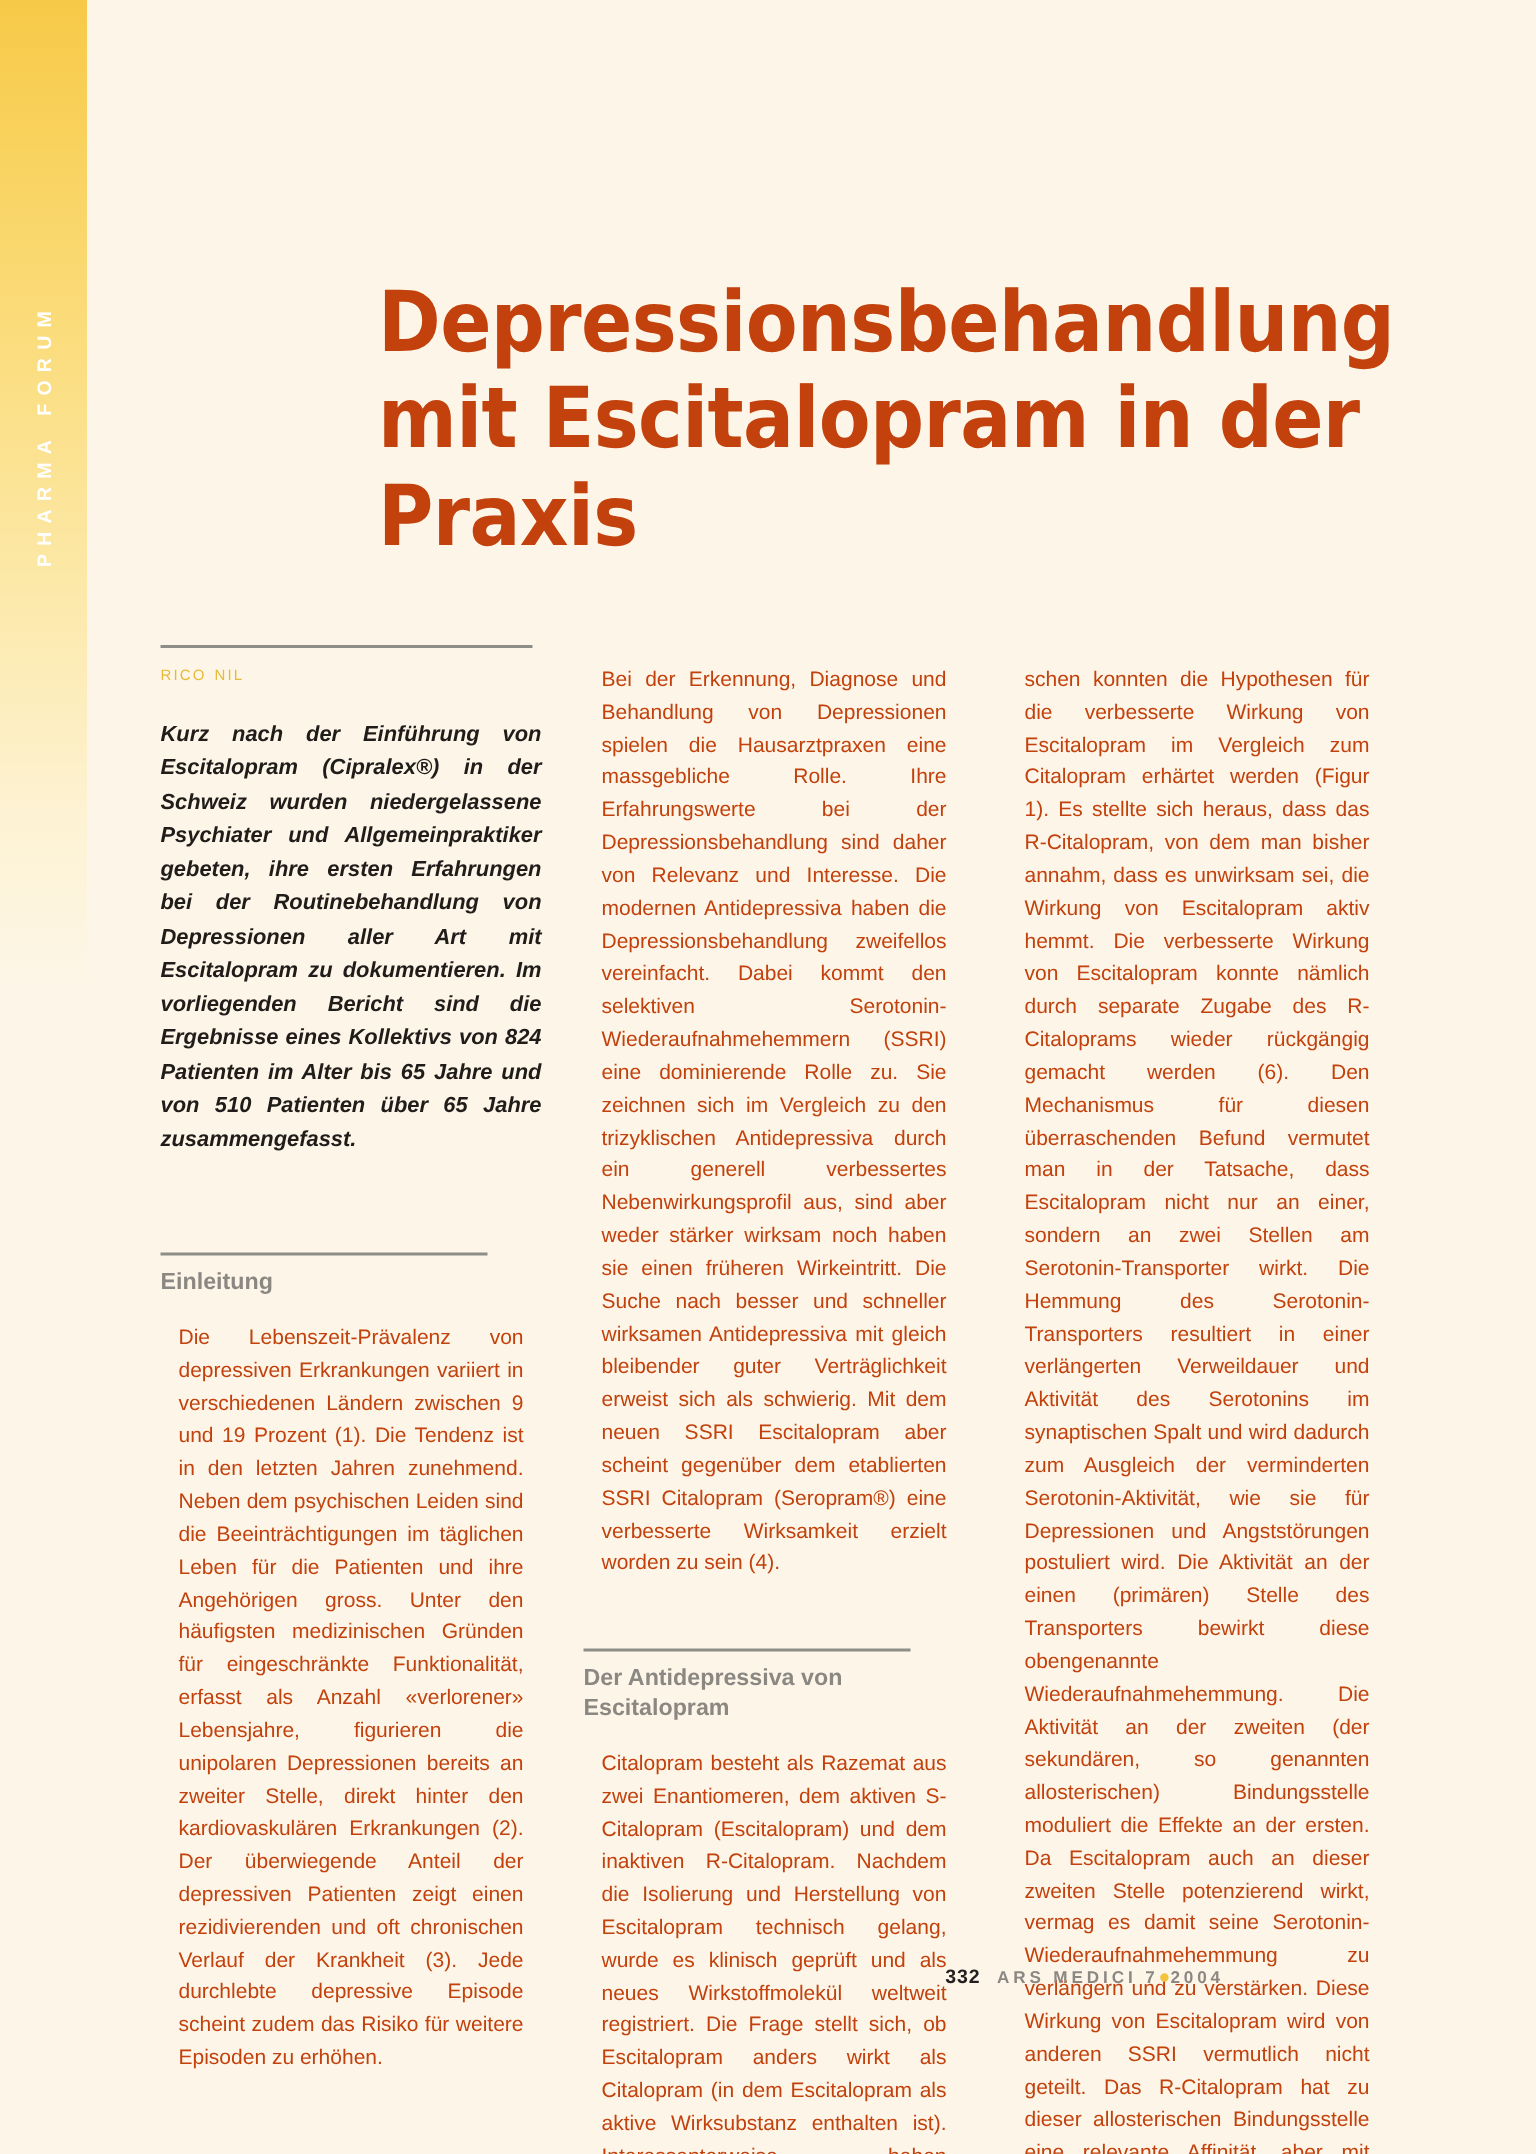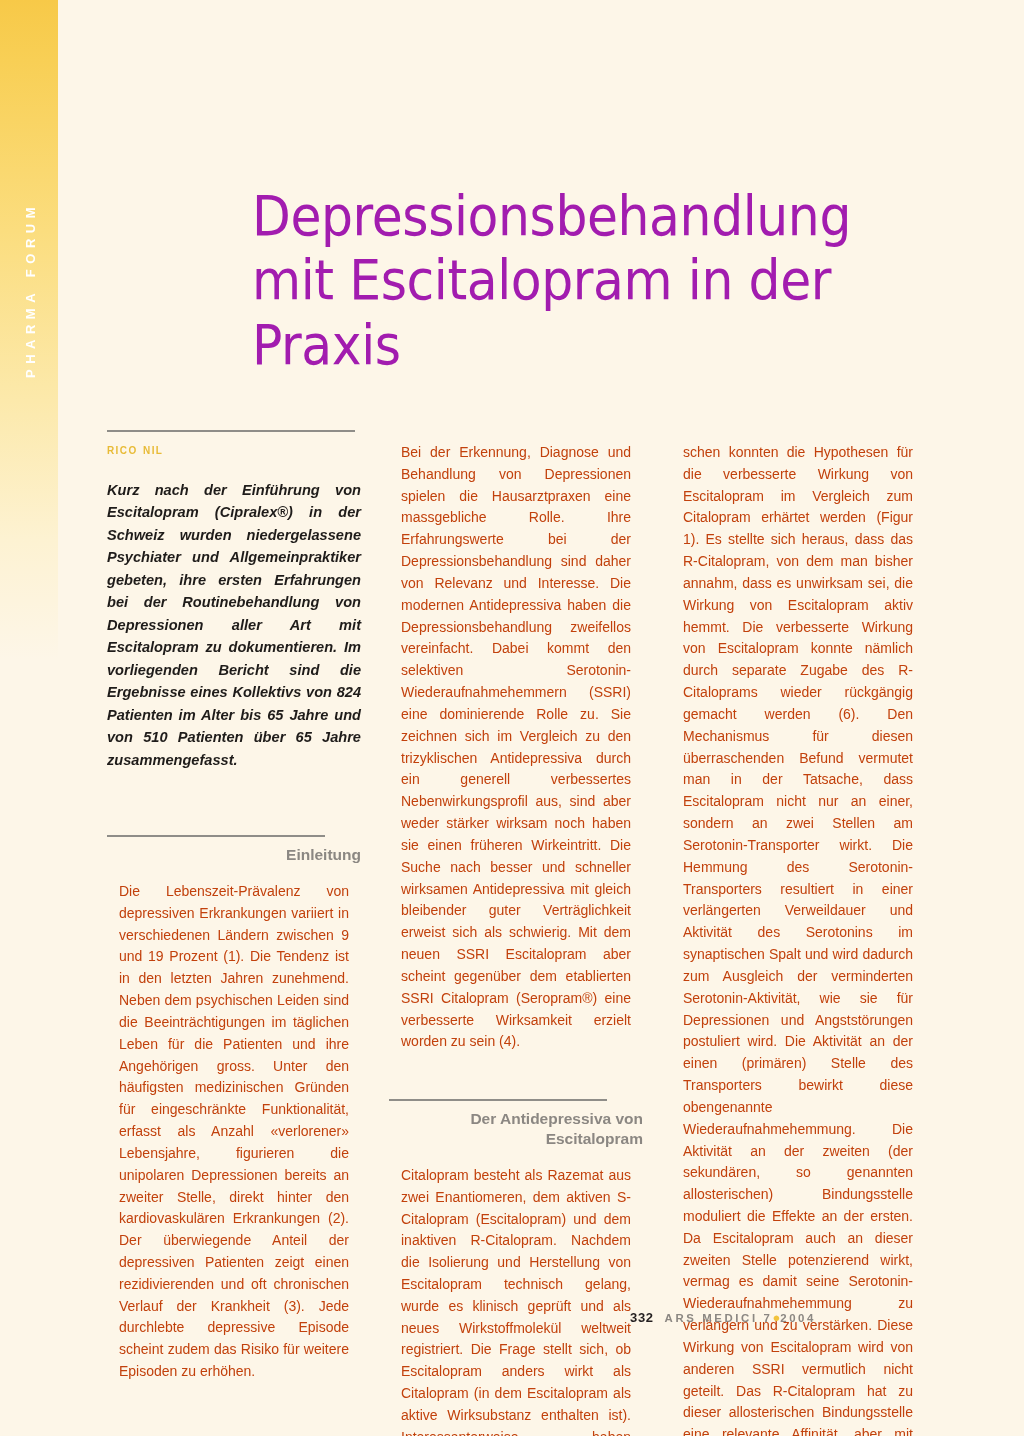--- a/index.html
+++ b/index.html
@@ -56,24 +56,24 @@
     font-family: "Liberation Sans", sans-serif;
   }
 
   
   #headline {
     position: absolute;
     left: 252px;
     top: 146px;
     width: 680px;
     font-family: "DejaVu Sans Condensed", "Liberation Sans Narrow", "Liberation Sans", sans-serif;
-    font-weight: 400;
+    font-weight: 700;
     font-size: 56px;
     line-height: 1.16;
-    color: #a21caf;
+    color: #c2410c;
     letter-spacing: -0.4px;
     font-stretch: condensed;
   }
 
   
   #columns {
     position: absolute;
     left: 107px;
     top: 430px;
     width: 818px;
@@ -81,21 +81,21 @@
     gap: 28px;
   }
   .col {
     width: 254px;
     position: relative;
   }
 
   
   .byline {
     font-size: 14.5px;
-    font-weight: bold;
+    font-weight: normal;
     color: #e8bb37;
     letter-spacing: 1.4px;
     font-variant: small-caps;
     text-transform: lowercase;
     margin: 0 0 22px 0;
     padding-top: 9px;
   }
   .rule-top {
     border-top: 2.5px solid #8f8d88;
     width: 248px;
@@ -113,21 +113,20 @@
     color: #1f1c1a;
     font-style: italic;
   }
   .sec-head {
     font-size: 15.5px;
     font-weight: bold;
     color: #8b8782;
     line-height: 1.28;
     margin: 0 0 16px 0;
     padding-top: 8px;
-    text-align: right;
   }
   .body-p {
     font-size: 14px;
     line-height: 1.56;
     text-align: justify;
     margin: 12px;
     color: #c2410c;
   }
   .spacer-lg { height: 64px; }
   .spacer-md { height: 34px; }

